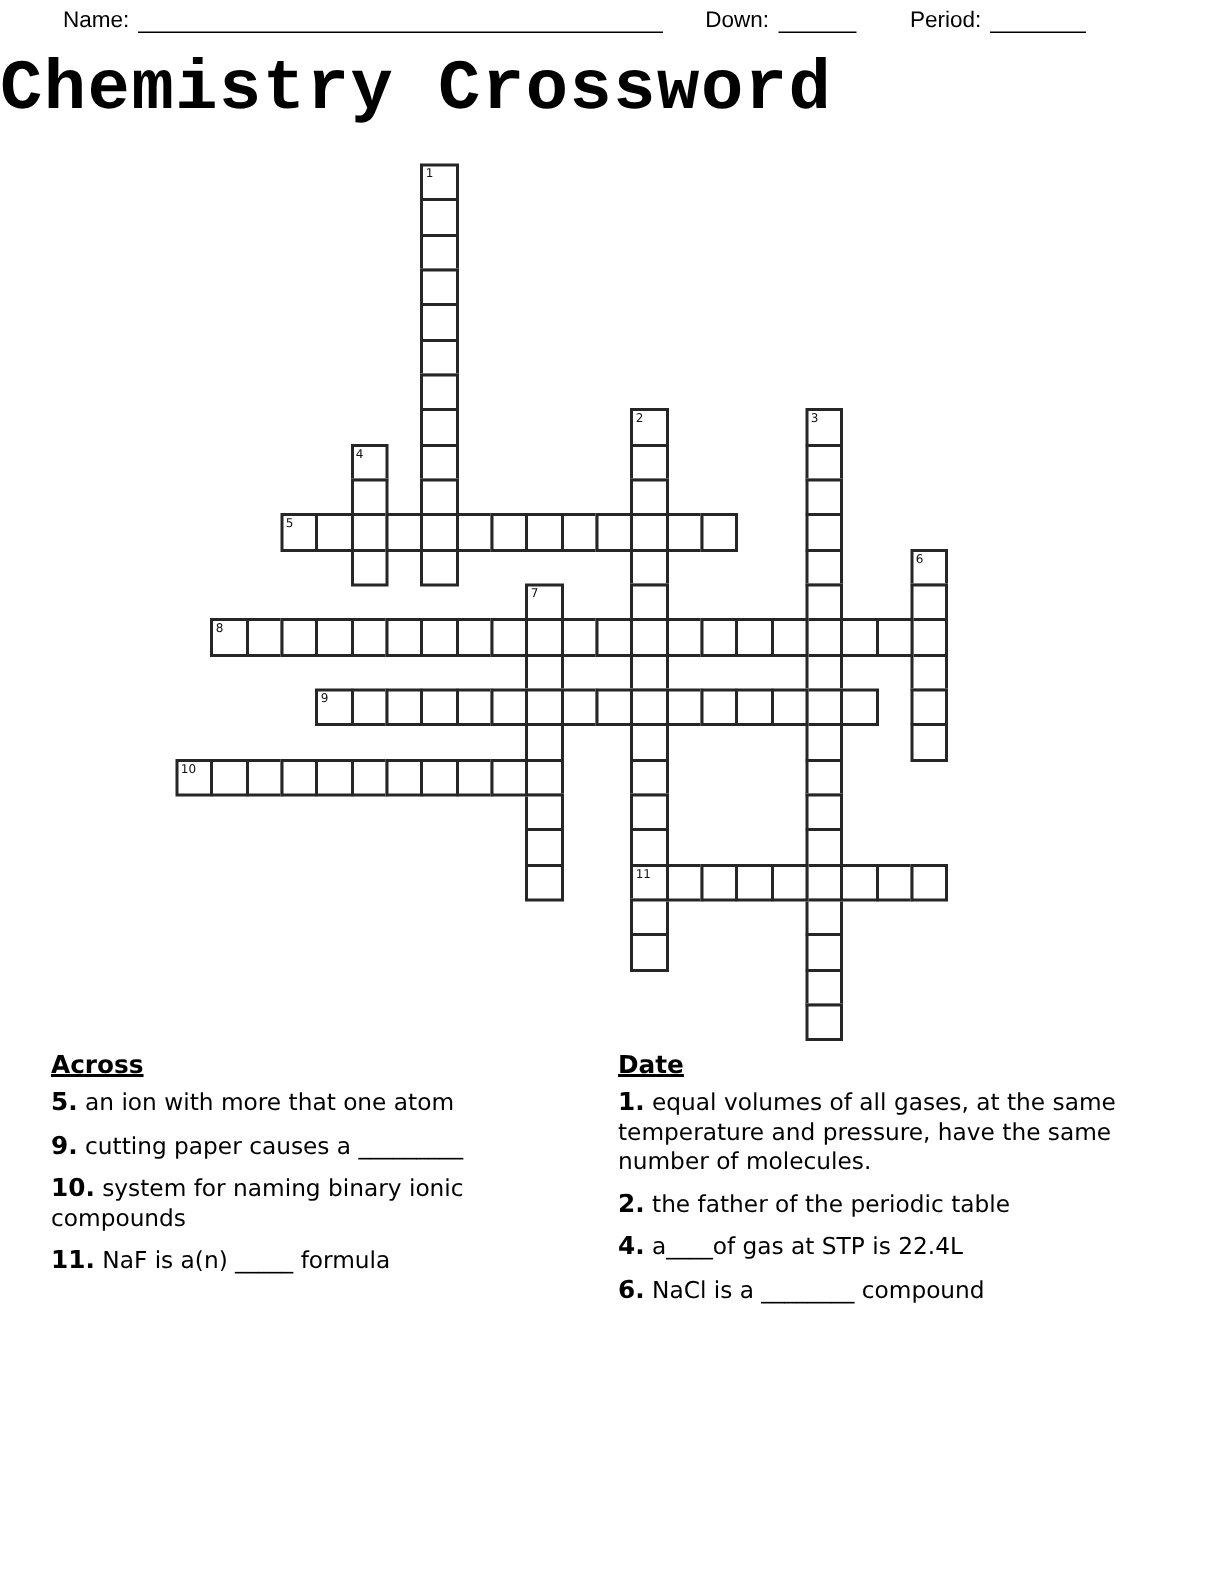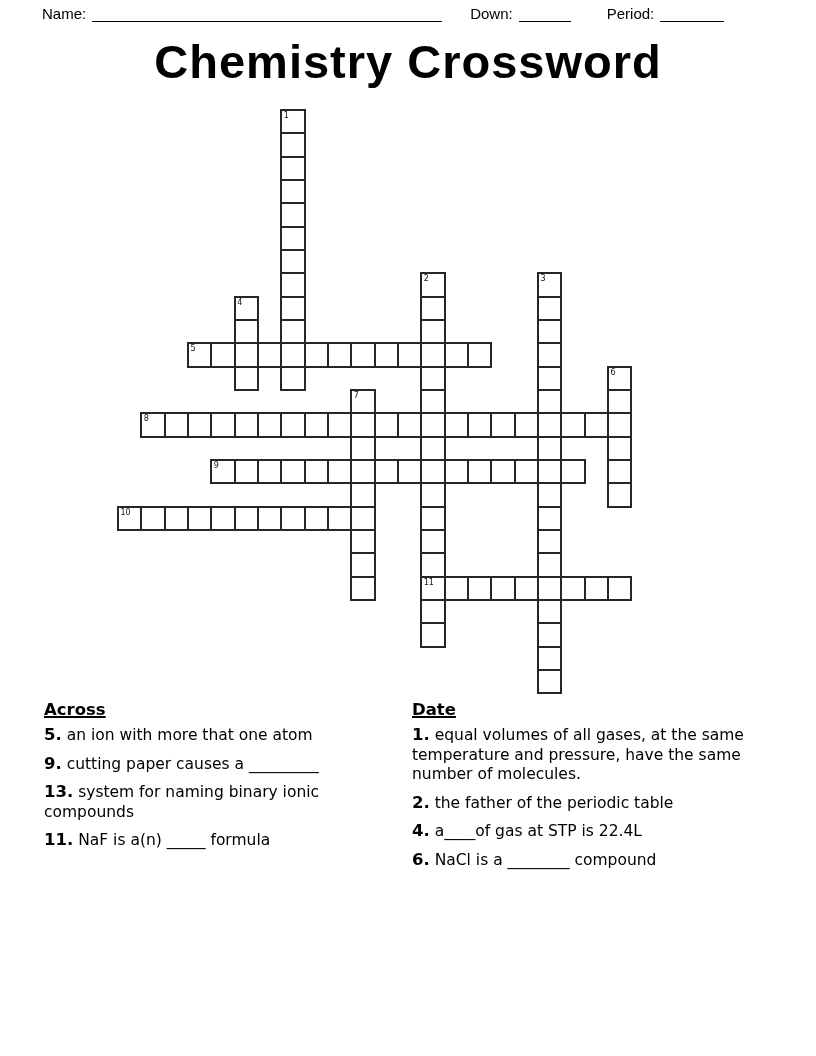--- a/index.html
+++ b/index.html
@@ -25,46 +25,46 @@
   }
   .hdr-label { white-space: nowrap; padding-right: 6px; }
   .blank-line { border-bottom: 1.5px solid #000; height: 16px; display: inline-block; }
   .name-line { width: 350px; margin-right: 28px; }
   .date-line { width: 52px; margin-right: 36px; }
   .period-line { width: 64px; }
   
   .title {
     position: absolute;
     top: 34px; left: 0; width: 100%;
-    text-align: center;
+    text-align: left;
     font-size: 47px;
     font-weight: 700;
     letter-spacing: 1px;
-    font-family: Liberation Sans, sans-serif;
+    font-family: Liberation Mono, monospace;
   }
   
   .grid { position: absolute; left: 117px; top: 109px; }
   .cell {
     position: absolute;
     background: #ffffff;
     border: 2px solid #262626;
     width: 25.3px;   
     height: 25.3px;
   }
   .cell-num {
     position: absolute;
     top: 0px; left: 1.5px;
     font-size: 8px;
     line-height: 9px;
     font-family: "DejaVu Sans", sans-serif;
     color: #111;
   }
   
   .clues-col { position: absolute; top: 700px; }
-  .clues-across { left: 44px; width: 330px; }
+  .clues-across { left: 34px; width: 330px; }
   .clues-down { left: 412px; width: 338px; }
   .clues-header {
     font-size: 16.5px;
     font-weight: 700;
     text-decoration: underline;
     text-decoration-thickness: 1.5px;
     margin-bottom: 6px;
   }
   .clue {
     font-size: 15.5px;
@@ -234,21 +234,21 @@
       <div class="cell" style="left: 443.27px; top: 466.6px;"></div>
       <div class="cell" style="left: 466.6px; top: 466.6px;"></div>
       <div class="cell" style="left: 489.93px; top: 466.6px;"></div>
     </div>
 
   <div class="clues-col clues-across">
     <div class="clues-header">Across</div>
     <div id="across-list">
         <p class="clue"><b>5.</b> an ion with more that one atom</p>
         <p class="clue"><b>9.</b> cutting paper causes a _________</p>
-        <p class="clue"><b>13.</b> system for naming binary ionic compounds</p>
+        <p class="clue"><b>10.</b> system for naming binary ionic compounds</p>
         <p class="clue"><b>11.</b> NaF is a(n) _____ formula</p>
       </div>
   </div>
 
   <div class="clues-col clues-down">
     <div class="clues-header">Date</div>
     <div id="down-list">
         <p class="clue"><b>1.</b> equal volumes of all gases, at the same temperature and pressure, have the same number of molecules.</p>
         <p class="clue"><b>2.</b> the father of the periodic table</p>
         <p class="clue"><b>4.</b> a____of gas at STP is 22.4L</p>

